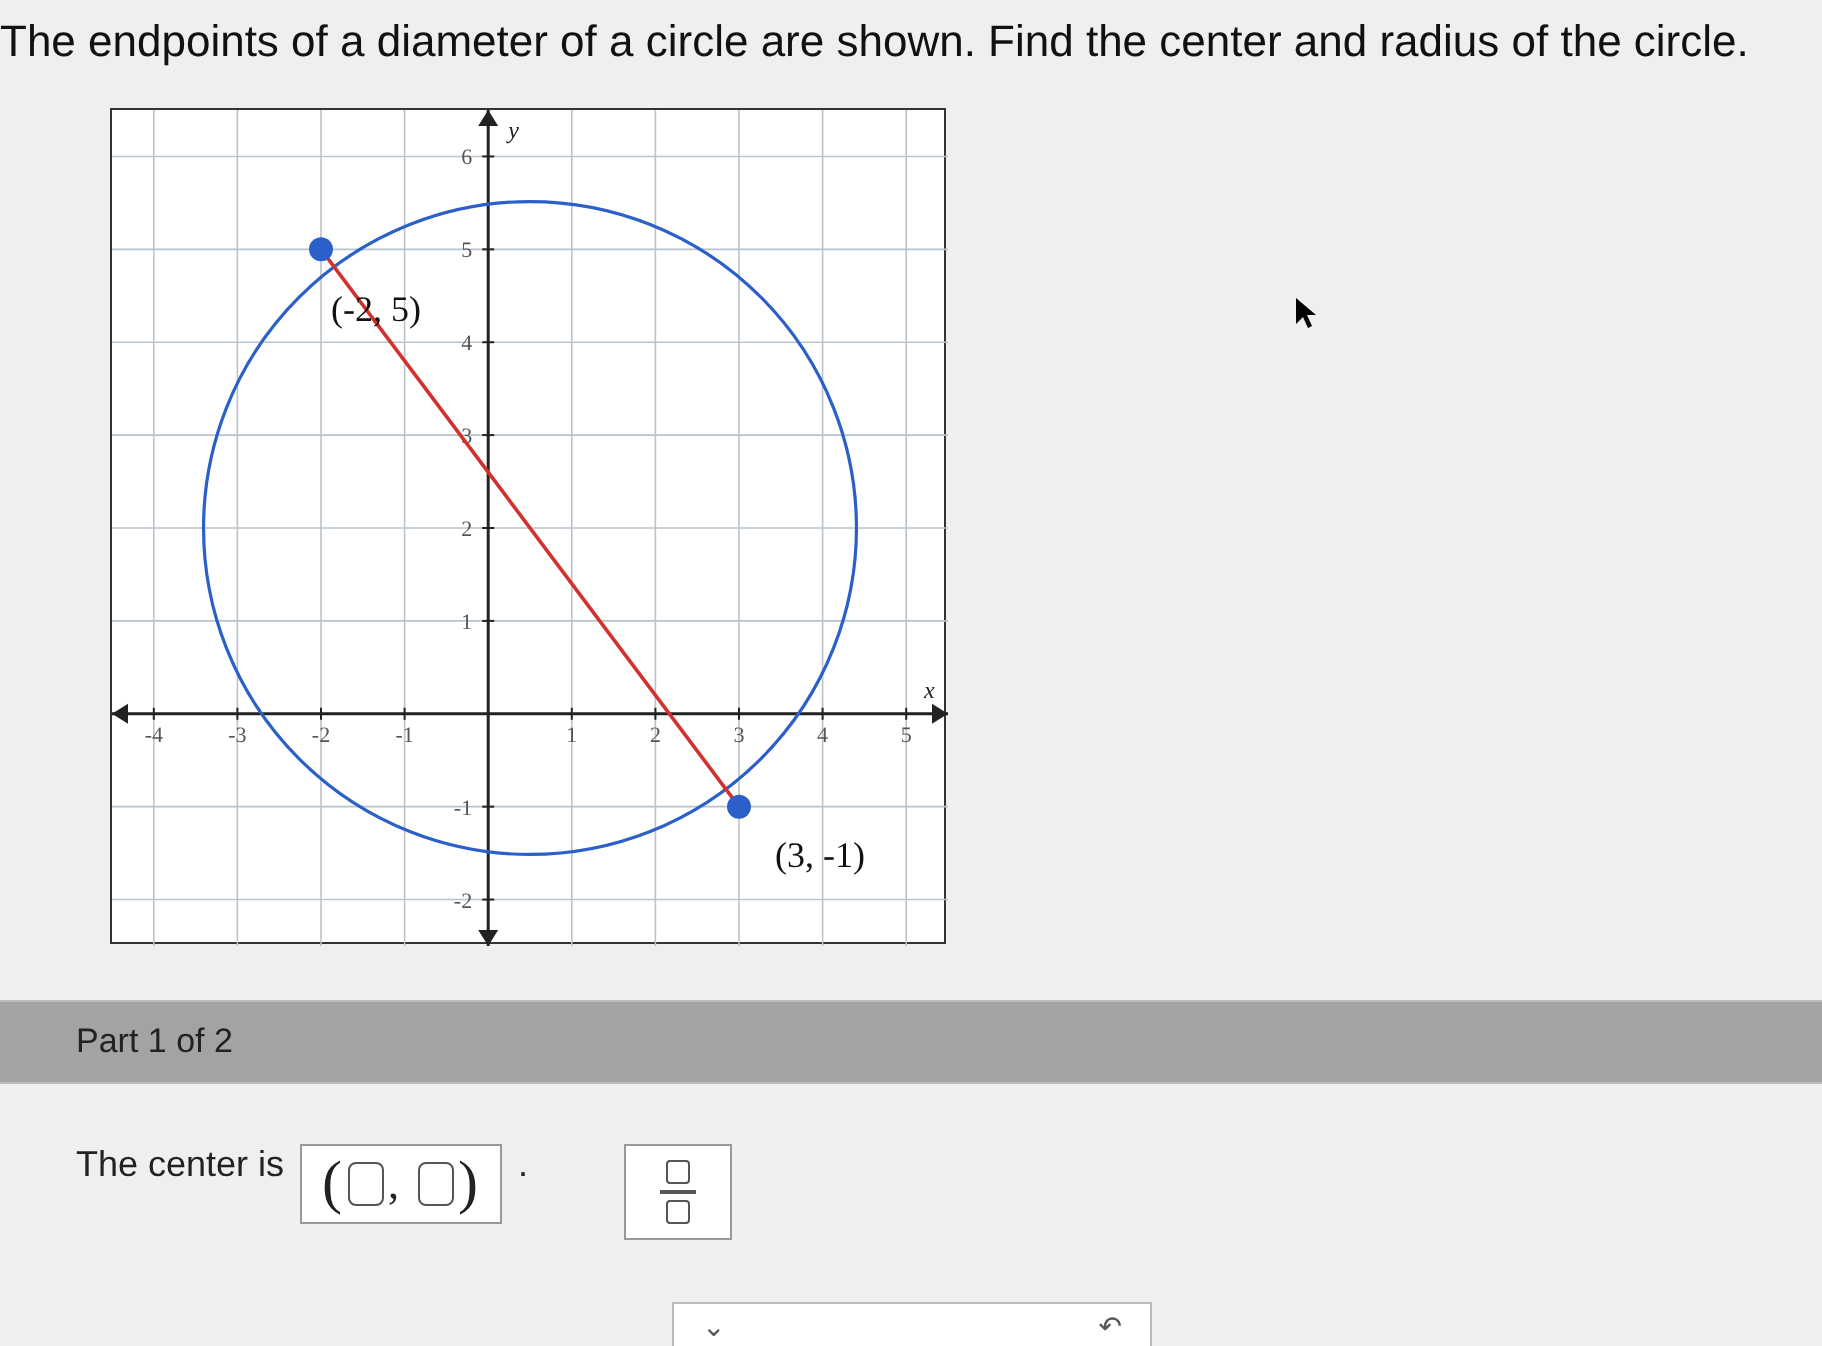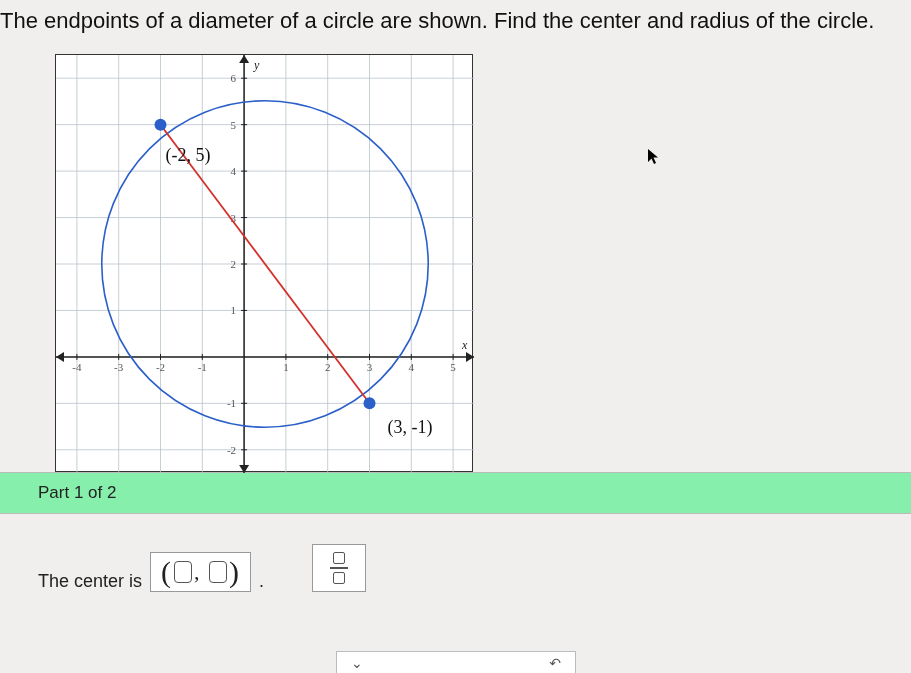--- a/index.html
+++ b/index.html
@@ -19,30 +19,31 @@
   }
   .graph-wrap {
     margin: 20px 0 0 55px;
     width: 418px;
     height: 418px;
     border: 1px solid #333;
     background: #fff;
     position: relative;
   }
   .part-header {
-    background: #86efac;
+    margin-top: 28px;
+    background: #a3a3a3;
     border-top: 1px solid #bbb;
     border-bottom: 1px solid #bbb;
     padding: 10px 0 10px 38px;
     font-size: 17px;
     color: #222;
   }
   .answer-row {
     display: flex;
-    align-items: flex-end;
+    align-items: flex-start;
     gap: 8px;
     padding: 30px 0 0 38px;
     font-size: 18px;
   }
   .answer-box {
     display: inline-flex;
     align-items: center;
     border: 1px solid #999;
     background: #fff;
     padding: 4px 10px;

